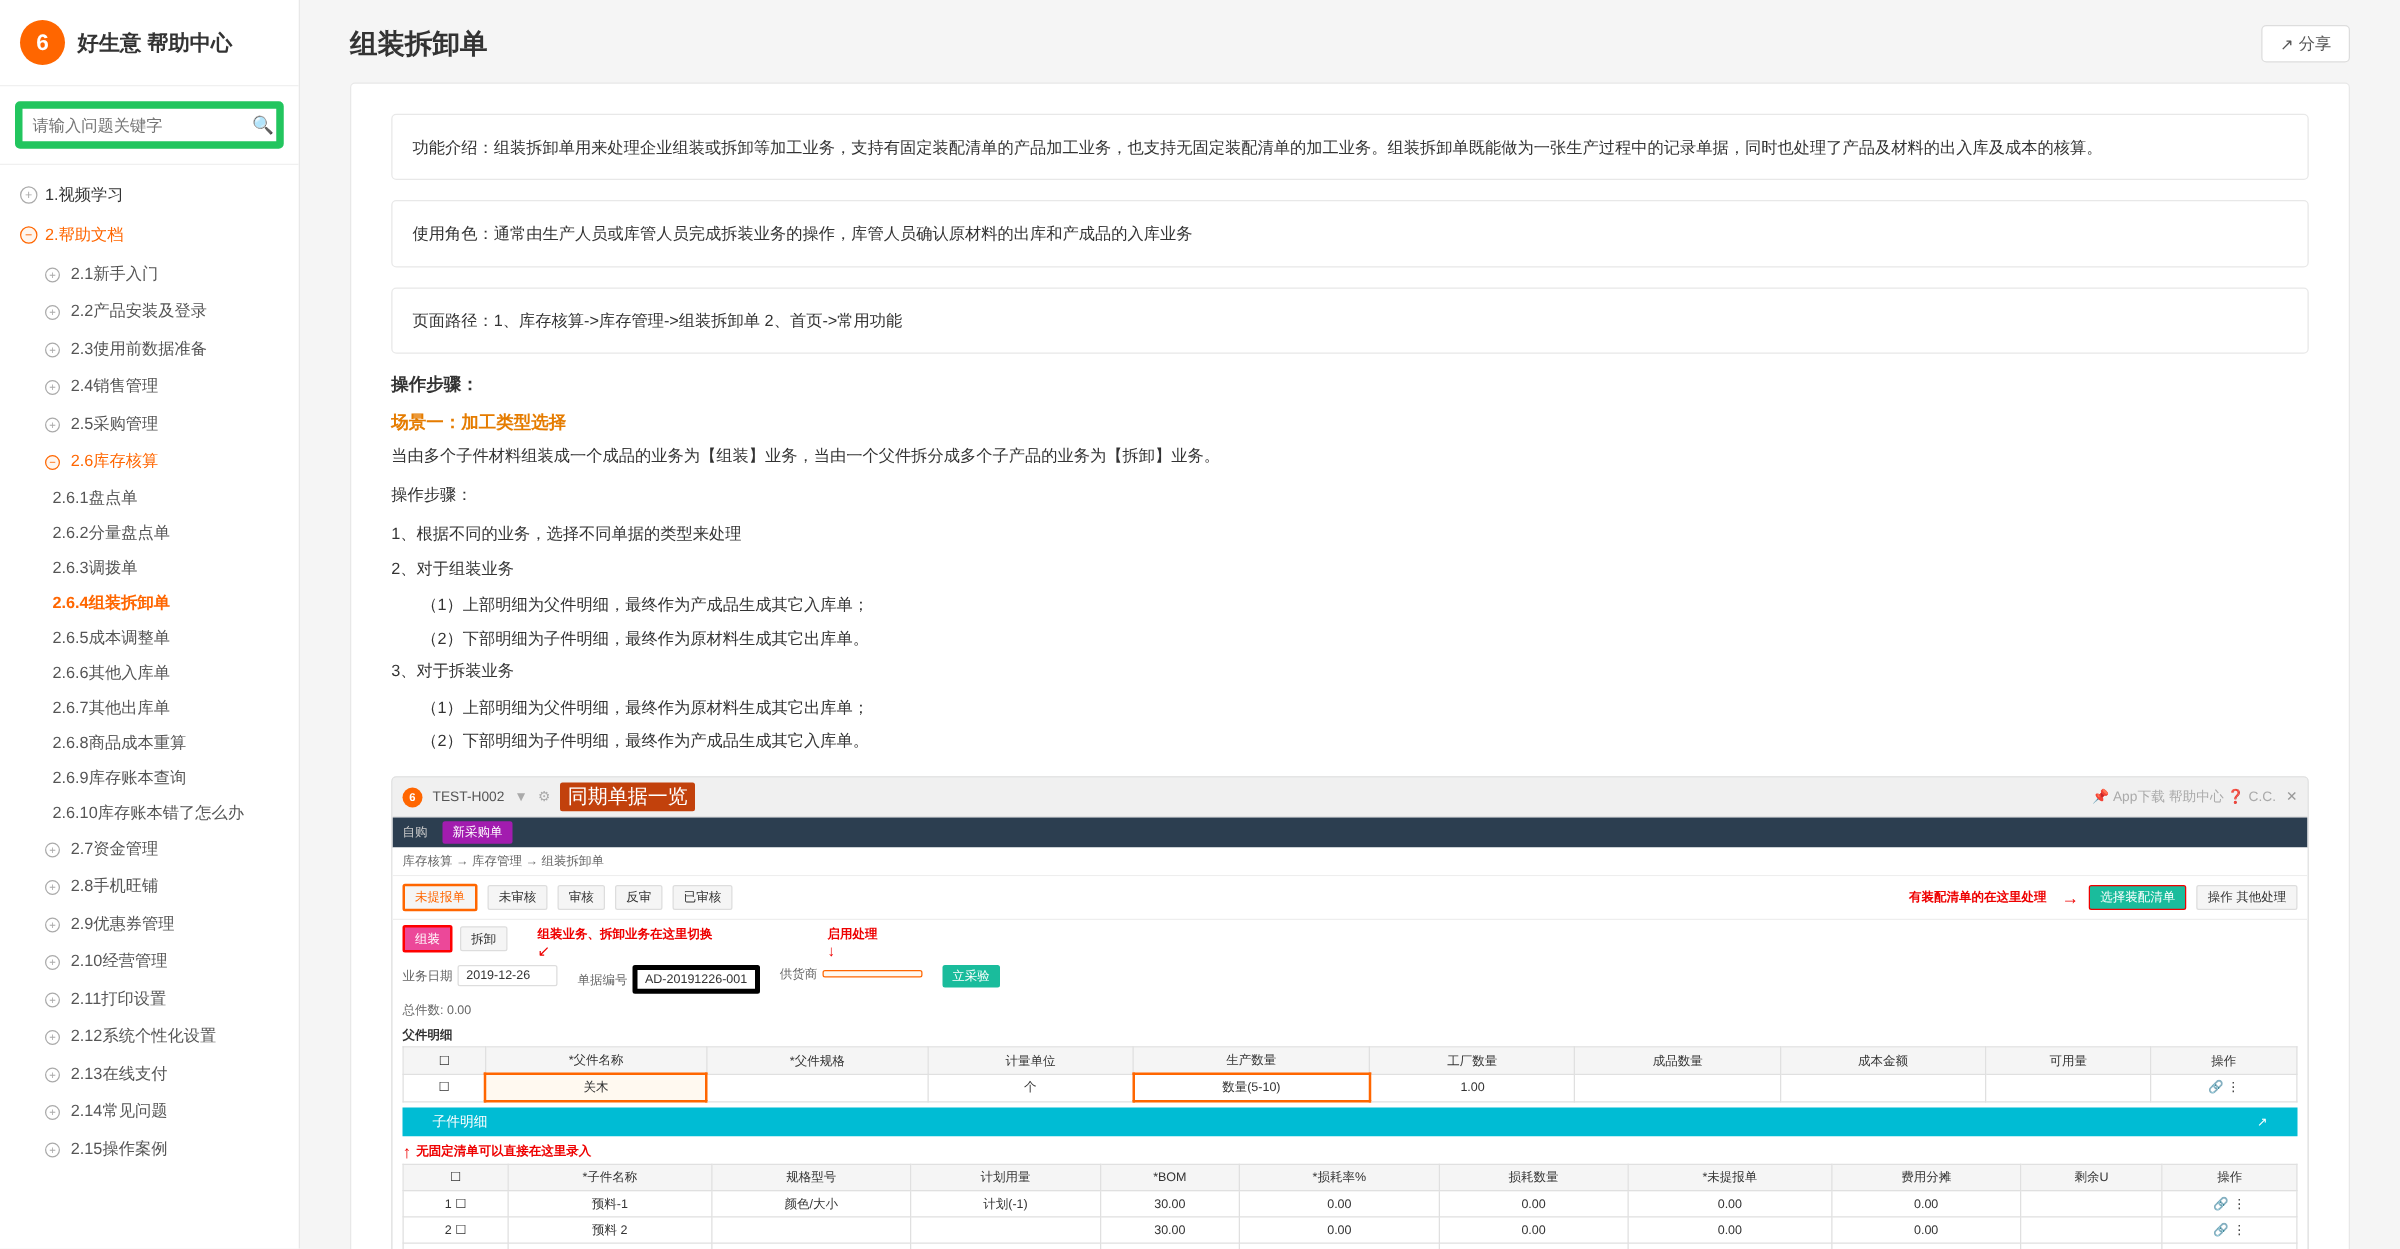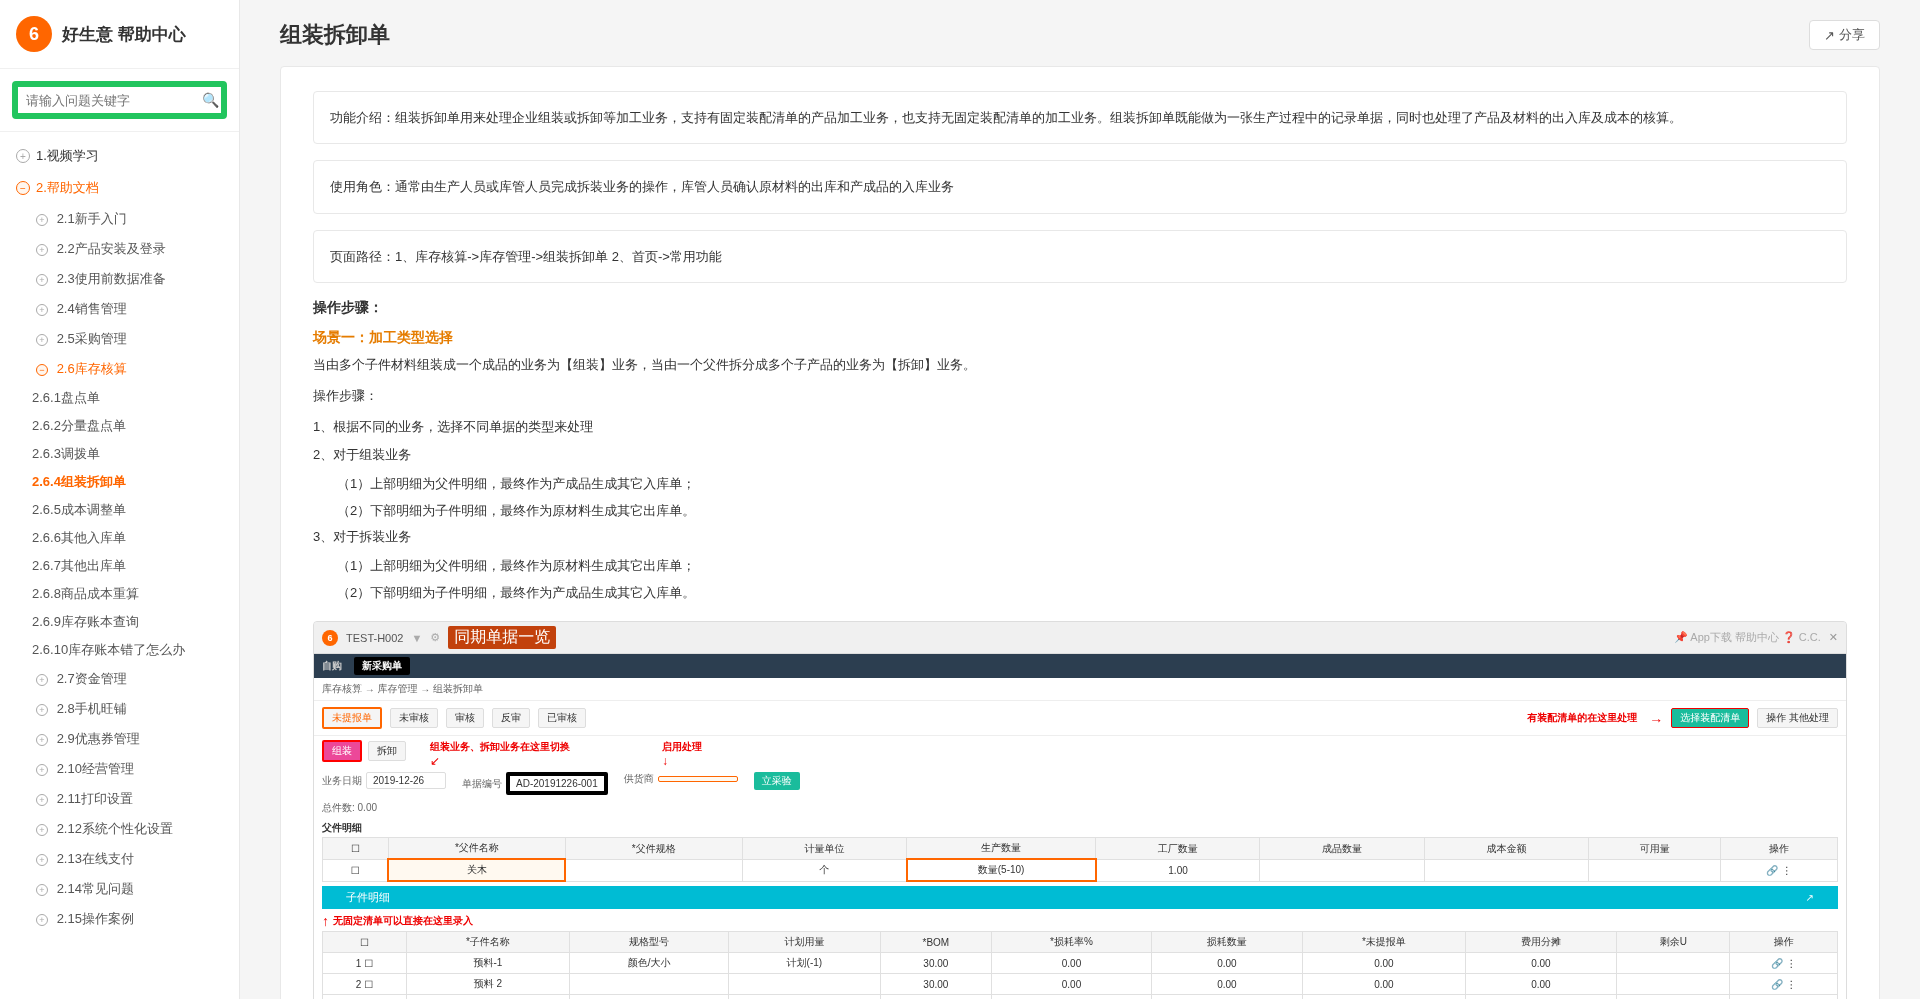--- a/index.html
+++ b/index.html
@@ -77,21 +77,21 @@
     }
     .nav-section-title.active-section { color: #f60; }
     .nav-children { padding-left: 0; }
     .nav-child-item {
       padding: 6px 16px 6px 36px;
       font-size: 13px; color: #555; cursor: pointer;
     }
     .nav-child-item.active { color: #f60; }
     .nav-sub-children { padding-left: 0; }
     .nav-sub-child {
-      padding: 5px 16px 5px 32px;
+      padding: 5px 16px 5px 42px;
       font-size: 13px; color: #555; cursor: pointer;
     }
     .nav-sub-child.active { color: #f60; font-weight: bold; }
 
     
     #main {
       flex: 1; overflow-y: auto; background: #f5f5f5; padding: 0;
     }
     #main-header {
       display: flex; align-items: center; justify-content: space-between;
@@ -156,21 +156,21 @@
       font-size: 11px; color: #555;
     }
     .ss-inner {
       background: #fff;
       font-size: 11px;
     }
     .ss-nav {
       background: #2c3e50;
       padding: 3px 8px;
       display: flex; align-items: center; gap: 12px;
-      color: #ccc; font-size: 10px; font-weight: bold;
+      color: #ccc; font-size: 10px;
     }
     .ss-breadcrumb {
       background: #fff; padding: 4px 8px; border-bottom: 1px solid #eee;
       font-size: 10px; color: #666; display: flex; align-items: center; gap: 6px;
     }
     .ss-toolbar {
       padding: 6px 8px; display: flex; align-items: center; gap: 8px;
       border-bottom: 1px solid #eee; background: #fff;
     }
     .ss-btn { padding: 2px 8px; border-radius: 2px; font-size: 10px; }
@@ -345,21 +345,21 @@
         <span style="color:#aaa;">⚙</span>
         <span style="background:#c2410c;color:#fff;padding:1px 6px;border-radius:2px;font-size:16px;">同期单据一览</span>
         <span style="flex:1;"></span>
         <span style="color:#aaa;">📌 App下载 帮助中心 ❓ C.C.</span>
         <span style="color:#999;cursor:pointer;">✕</span>
       </div>
       <div class="ss-inner">
 
         <div class="ss-nav">
           <span style="color:#ccc;font-size:10px;">自购</span>
-          <span style="background:#000000;color:#fff;padding:2px 8px;border-radius:2px;font-size:10px;">新采购单</span>
+          <span style="background:#a21caf;color:#fff;padding:2px 8px;border-radius:2px;font-size:10px;">新采购单</span>
         </div>
 
         <div class="ss-breadcrumb">
           <span>库存核算 → 库存管理 → 组装拆卸单</span>
         </div>
 
         <div class="ss-toolbar">
           <button class="ss-btn ss-btn-default" style="border:2px solid #f60;color:#f60;">未提报单</button>
           <button class="ss-btn ss-btn-default">未审核</button>
           <button class="ss-btn ss-btn-default">审核</button>

